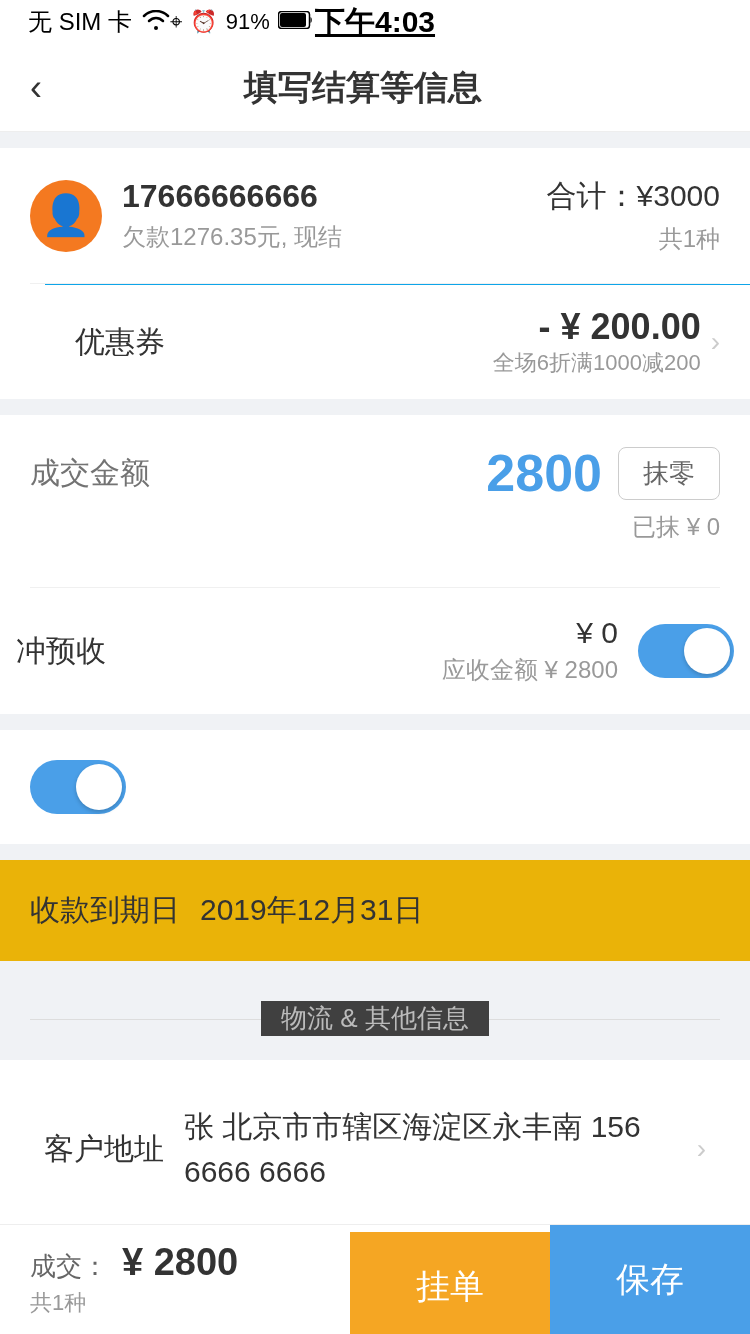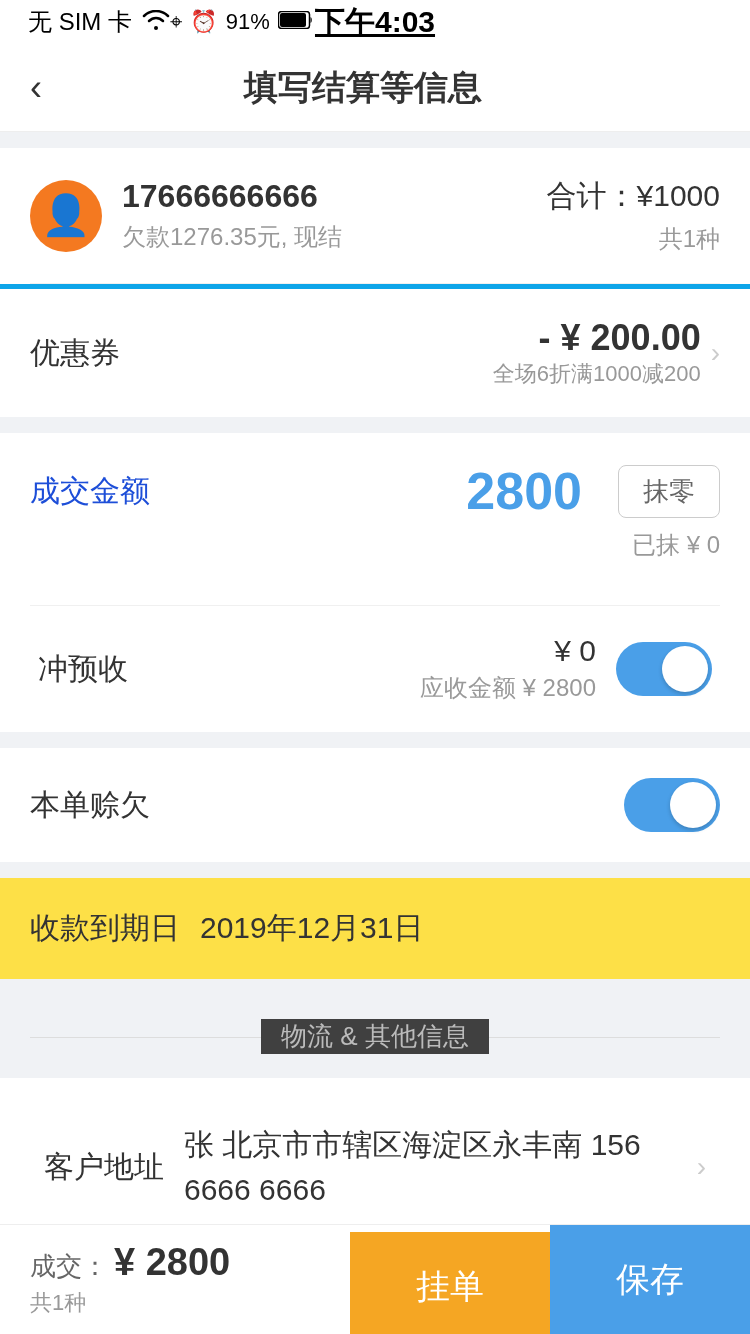--- a/index.html
+++ b/index.html
@@ -102,23 +102,24 @@
     }
     .total-count {
       font-size: 24px;
       color: #999;
     }
 
     
     .coupon-row {
       display: flex;
       align-items: center;
-      padding: 28px 30px;
-      background: #fff;
-      border-top: 5px solid #0ea5e9;
+      padding: 21px 30px;
+      background: #fff;
+      border-top: 1px solid #0ea5e9;
+      margin-left: 45px;
     }
     .coupon-label {
       font-size: 30px;
       color: #333;
       flex: 1;
     }
     .coupon-discount {
       font-size: 36px;
       font-weight: 600;
       color: #333;
@@ -141,26 +142,26 @@
       padding: 28px 30px;
     }
     .amount-row {
       display: flex;
       align-items: center;
       justify-content: space-between;
       margin-bottom: 8px;
     }
     .amount-label {
       font-size: 30px;
-      color: #1d4ed8;
+      color: #737373;
     }
     .amount-right {
       display: flex;
       align-items: center;
-      gap: 36px;
+      gap: 16px;
     }
     .amount-value {
       font-size: 52px;
       font-weight: 700;
       color: #4a9fe8;
     }
     .round-btn {
       border: 1px solid #ccc;
       border-radius: 8px;
       padding: 8px 24px;
@@ -171,21 +172,21 @@
     }
     .amount-sub {
       font-size: 24px;
       color: #999;
       text-align: right;
     }
 
     
     .prepay-section {
       background: #fff;
-      padding: 0 38px 28px;
+      padding: 0 16px 28px;
     }
     .prepay-row {
       display: flex;
       align-items: center;
       justify-content: space-between;
       padding-top: 28px;
     }
     .prepay-label {
       font-size: 30px;
       color: #333;
@@ -237,21 +238,21 @@
       align-items: center;
       justify-content: space-between;
     }
     .debt-label {
       font-size: 30px;
       color: #333;
     }
 
     
     .duedate-section {
-      background: #fde047;
+      background: #eab308;
       margin-bottom: 16px;
       padding: 30px;
       display: flex;
       align-items: center;
     }
     .duedate-label {
       font-size: 30px;
       color: #333;
       margin-right: 20px;
     }
@@ -407,21 +408,21 @@
 <div class="section-white">
   <div class="customer-row">
     <div class="avatar">
       <span class="avatar-icon">👤</span>
     </div>
     <div class="customer-info">
       <div class="customer-phone">17666666666</div>
       <div class="customer-desc">欠款1276.35元, 现结</div>
     </div>
     <div class="customer-total">
-      <div class="total-amount">合计：¥1000</div>
+      <div class="total-amount">合计：¥3000</div>
       <div class="total-count">共1种</div>
     </div>
   </div>
 
   <div class="separator"></div>
 
   <div class="coupon-row">
     <div class="coupon-label">优惠券</div>
     <div style="text-align:right;">
       <div class="coupon-discount">- ¥ 200.00</div>
@@ -453,21 +454,20 @@
           <div class="prepay-amount">¥ 0</div>
           <div class="prepay-sub">应收金额 ¥ 2800</div>
         </div>
         <div class="toggle"></div>
       </div>
     </div>
   </div>
 </div>
 
 <div class="debt-section section-white">
-  <div class="debt-label">本单赊欠</div>
   <div class="toggle"></div>
 </div>
 
 <div class="duedate-section section-white">
   <div class="duedate-label">收款到期日</div>
   <div class="duedate-value">2019年12月31日</div>
 </div>
 
 <div class="logistics-header">
   <div class="logistics-line"></div>
@@ -477,21 +477,21 @@
 <div class="address-section section-white">
   <div class="address-label">客户地址</div>
   <div class="address-value">张 北京市市辖区海淀区永丰南 156 6666 6666</div>
   <span class="address-chevron">›</span>
 </div>
 
 <div class="bottom-spacer"></div>
 
 <div class="bottom-bar">
   <div class="bottom-summary">
-    <div style="display:flex;align-items:baseline;gap:6px;">
+    <div style="display:flex;align-items:baseline;gap:14px;">
       <span class="bottom-deal">成交：</span>
       <span class="bottom-amount">¥ 2800</span>
     </div>
     <div class="bottom-count">共1种</div>
   </div>
   <div class="btn-hold">挂单</div>
   <div class="btn-save">保存</div>
 </div>
 
 </body></html>

